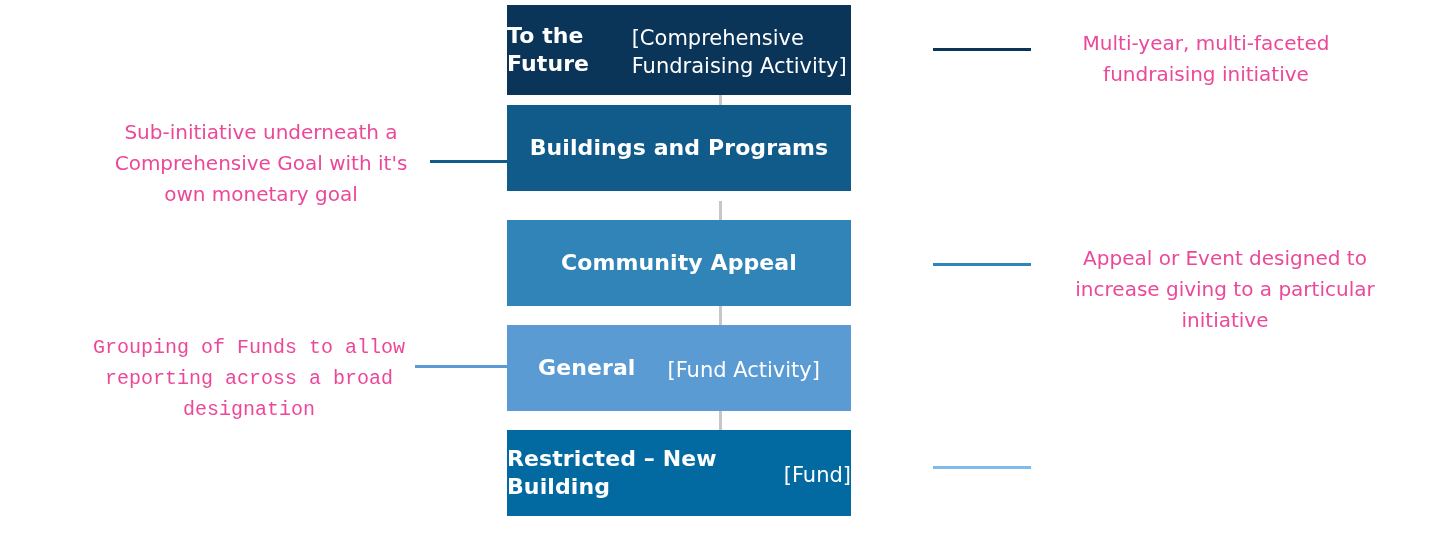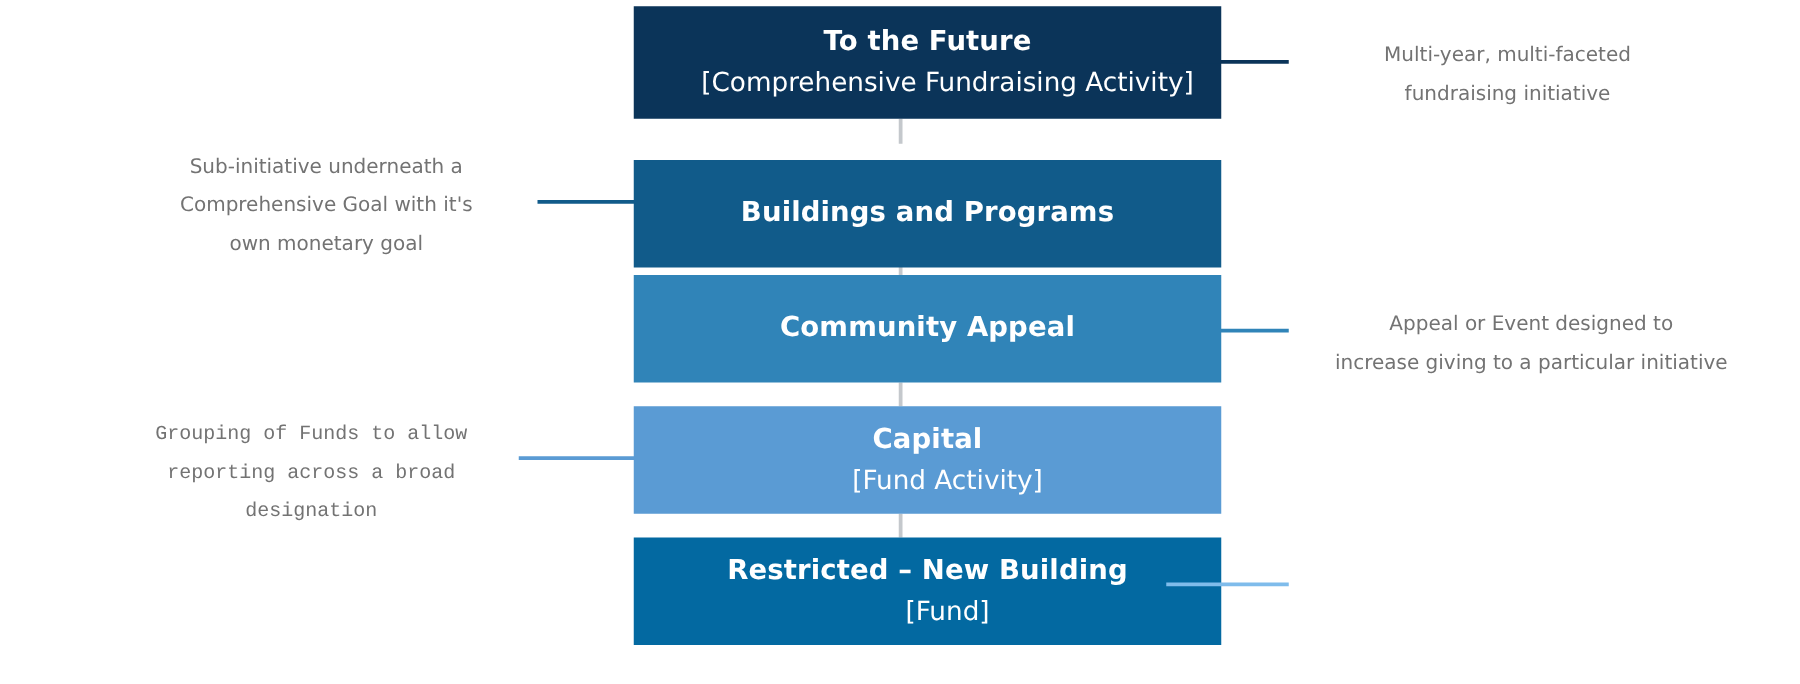--- a/index.html
+++ b/index.html
@@ -25,61 +25,60 @@
     position: absolute;
     left: 719px;
     width: 3px;
     background: #c4c8cc;
   }
 
   
   .node {
     position: absolute;
     left: 507px;
-    width: 470px;
+    width: 344px;
     box-sizing: border-box;
     display: flex;
-    flex-direction: column;
+    flex-direction: row;
     align-items: center;
     justify-content: center;
     color: #ffffff;
-    text-align: center;
   }
   .node-title {
     font-weight: bold;
     font-size: 22px;
     line-height: 28px;
     letter-spacing: 0.1px;
   }
   .node-subtitle {
     font-weight: normal;
     font-size: 21px;
     line-height: 28px;
     margin-top: 4px;
     margin-left: 32px;
   }
 
   .node.lvl0 { top: 5px;   height: 90px; background: #0b3459; }
-  .node.lvl1 { top: 128px; height: 86px; background: #115b8a; }
+  .node.lvl1 { top: 105px; height: 86px; background: #115b8a; }
   .node.lvl2 { top: 220px; height: 86px; background: #3084b8; }
   .node.lvl3 { top: 325px; height: 86px; background: #5a9bd4; }
   .node.lvl4 { top: 430px; height: 86px; background: #0369a1; }
 
   
   .leader {
     position: absolute;
     height: 3px;
   }
 
   
   .caption {
     position: absolute;
-    font-size: 16px;
+    font-size: 20px;
     line-height: 31px;
-    color: #737373;
+    color: #ec4899;
     white-space: pre-line;
   }
   .caption.right { text-align: center; }
   .caption.left  { text-align: center; }
 </style>
 </head>
 <body>
 
 <div id="stage">
 
@@ -105,21 +104,21 @@
 own monetary goal</div>
 
   <div class="node lvl2">
     <div class="node-title">Community Appeal</div>
   </div>
   <div class="leader" style="left:933px; top:263px; width:98px; background:#3084b8;"></div>
   <div class="caption right" style="left:1041px; top:243px; width:368px;text-align:center;">Appeal or Event designed to
 increase giving to a particular initiative</div>
 
   <div class="node lvl3">
-    <div class="node-title">Capital</div>
+    <div class="node-title">General</div>
     <div class="node-subtitle">[Fund Activity]</div>
   </div>
   <div class="leader" style="left:415px; top:365px; width:94px; background:#5a9bd4;"></div>
   <div class="caption left" style="left:86px; top:332px; width:326px;font-family:Liberation Mono, monospace;">Grouping of Funds to allow
 reporting across a broad designation</div>
 
   <div class="node lvl4">
     <div class="node-title">Restricted – New Building</div>
     <div class="node-subtitle">[Fund]</div>
   </div>

